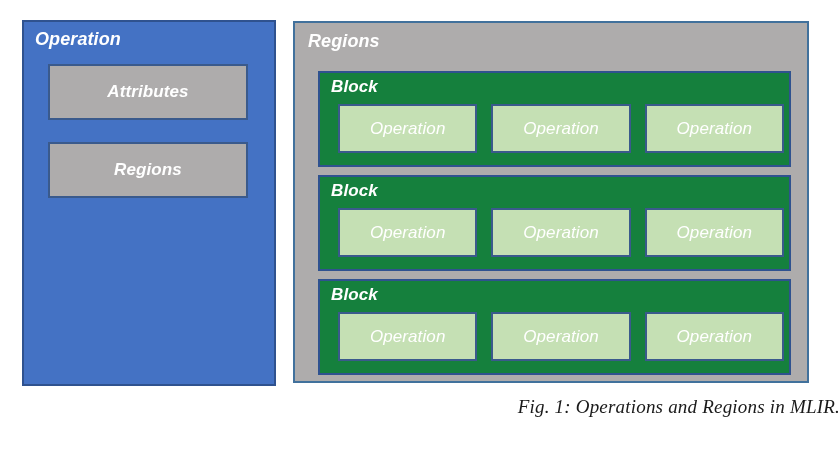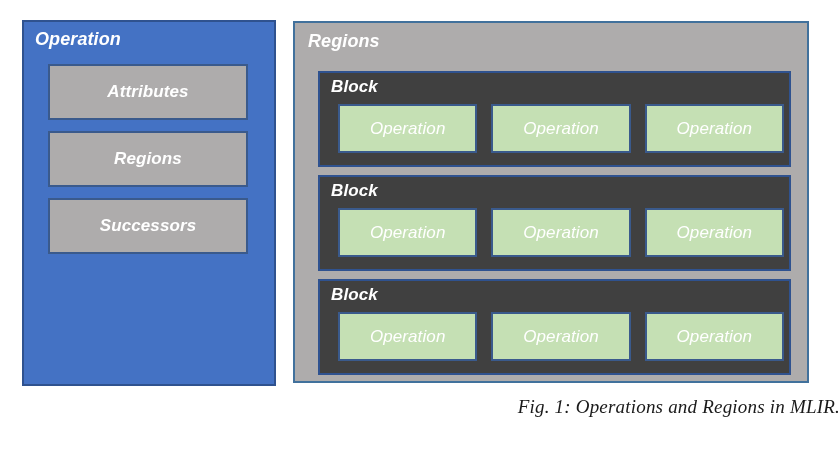--- a/index.html
+++ b/index.html
@@ -46,21 +46,21 @@
     white-space: nowrap;
   }
   .field-list {
     position: absolute;
     left: 24px;
     top: 42px;
     width: 200px;
   }
   .field-box {
     height: 56px;
-    margin-bottom: 11px;
+    margin-bottom: 22px;
     background: #AEACAC;
     border: 2px solid #3A5A8C;
     box-sizing: border-box;
     display: flex;
     align-items: center;
     justify-content: center;
     color: #ffffff;
     font-size: 17px;
     font-weight: bold;
     letter-spacing: 0.1px;
@@ -90,21 +90,21 @@
   }
   .blocks-wrap {
     position: absolute;
     left: 23px;
     top: 48px;
     width: 473px;
   }
   .block {
     height: 96px;
     margin-bottom: 8px;
-    background: #404040;
+    background: #15803d;
     border: 2px solid #2F528F;
     box-sizing: border-box;
     position: relative;
   }
   .block:last-child { margin-bottom: 0; }
   .block-title {
     position: absolute;
     left: 11px;
     top: 4px;
     color: #ffffff;
@@ -156,23 +156,20 @@
   <div class="operation-panel">
     <div class="operation-title">Operation</div>
 
     <div class="field-list">
       <div class="field-box">
         <span>Attributes</span>
       </div>
       <div class="field-box">
         <span>Regions</span>
       </div>
-      <div class="field-box">
-        <span>Successors</span>
-      </div>
     </div>
   </div>
 
   <div class="regions-panel">
     <div class="regions-title">Regions</div>
 
     <div class="blocks-wrap">
 
       <div class="block">
         <div class="block-title">Block</div>

